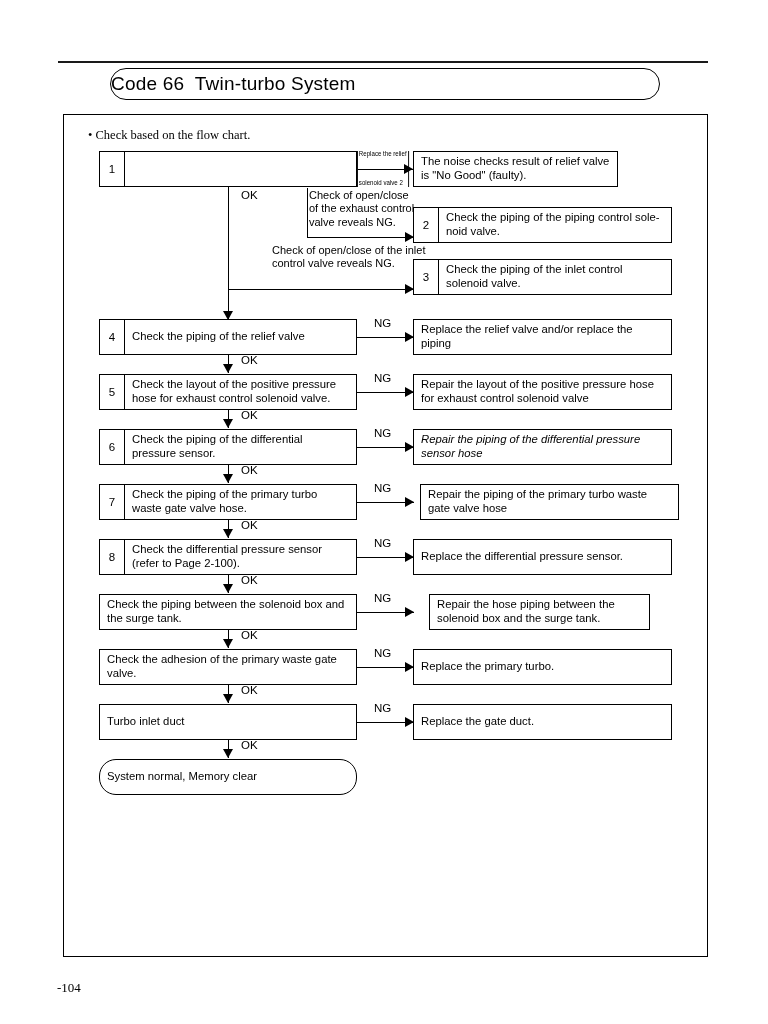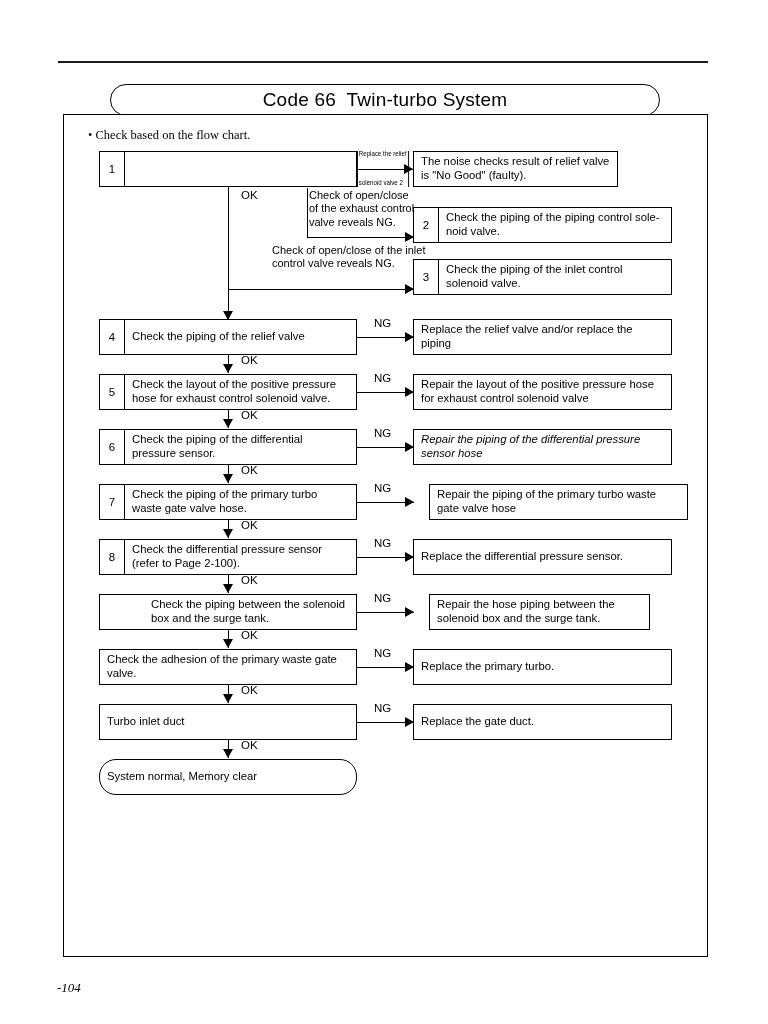--- a/index.html
+++ b/index.html
@@ -27,29 +27,28 @@
     top: 61px;
     width: 650px;
     height: 0;
     border-top: 2px solid #1a1a1a;
   }
 
   
   .title-pill {
     position: absolute;
     left: 110px;
-    top: 84px;
+    top: 68px;
     width: 548px;
     height: 30px;
     border: 1.6px solid #000;
     border-radius: 16px;
     background: #fff;
     display: flex;
     align-items: center;
-    justify-content: center;
   }
   .title-text {
     font-size: 19px;
     font-weight: 400;
     letter-spacing: 0.2px;
     white-space: pre;
   }
 
   
   .frame {
@@ -164,21 +163,20 @@
     height: 0;
     border-top: 1.4px solid #000;
   }
 
   
   .footer {
     position: absolute;
     left: 57px;
     top: 980px;
     font-family: "Liberation Serif", serif;
-    font-style: italic;
     font-size: 13px;
   }
 </style>
 </head>
 <body>
 
 <div class="page">
 
   <div class="top-rule"></div>
 
@@ -276,42 +274,42 @@
       <div class="arrow-d" style="left:159px; top:359px;"></div>
       <div class="lbl" style="left:177px; top:349px;">OK</div>
 
       <div class="box" style="left:35px; top:369px; width:258px; height:36px;">
         <div class="num">7</div>
         <div class="txt">Check the piping of the primary turbo waste gate valve hose.</div>
       </div>
       <div class="lbl" style="left:310px; top:367px;">NG</div>
       <div class="hline" style="left:293px; top:387px; width:57px;"></div>
       <div class="arrow-r" style="left:341px; top:382px;"></div>
-      <div class="box center" style="left:365px; top:369px; width:259px; height:36px;">
+      <div class="box center" style="left:356px; top:369px; width:259px; height:36px;">
         <div class="txt">Repair the piping of the primary turbo waste gate valve hose</div>
       </div>
       <div class="vline" style="left:164px; top:405px; height:18px;"></div>
       <div class="arrow-d" style="left:159px; top:414px;"></div>
       <div class="lbl" style="left:177px; top:404px;">OK</div>
 
       <div class="box" style="left:35px; top:424px; width:258px; height:36px;">
         <div class="num">8</div>
         <div class="txt">Check the differential pressure sensor (refer to Page 2-100).</div>
       </div>
       <div class="lbl" style="left:310px; top:422px;">NG</div>
       <div class="hline" style="left:293px; top:442px; width:57px;"></div>
       <div class="arrow-r" style="left:341px; top:437px;"></div>
       <div class="box center" style="left:349px; top:424px; width:259px; height:36px;text-align:right;">
         <div class="txt">Replace the differential pressure sensor.</div>
       </div>
       <div class="vline" style="left:164px; top:460px; height:18px;"></div>
       <div class="arrow-d" style="left:159px; top:469px;"></div>
       <div class="lbl" style="left:177px; top:459px;">OK</div>
 
-      <div class="box center" style="left:35px; top:479px; width:258px; height:36px;padding-left:44px;">
+      <div class="box center" style="left:35px; top:479px; width:258px; height:36px;">
         <div class="txt">Check the piping between the solenoid box and the surge tank.</div>
       </div>
       <div class="lbl" style="left:310px; top:477px;">NG</div>
       <div class="hline" style="left:293px; top:497px; width:57px;"></div>
       <div class="arrow-r" style="left:341px; top:492px;"></div>
       <div class="box center" style="left:365px; top:479px; width:221px; height:36px;justify-content:center;">
         <div class="txt">Repair the hose piping between the solenoid box and the surge tank.</div>
       </div>
       <div class="vline" style="left:164px; top:515px; height:18px;"></div>
       <div class="arrow-d" style="left:159px; top:524px;"></div>

